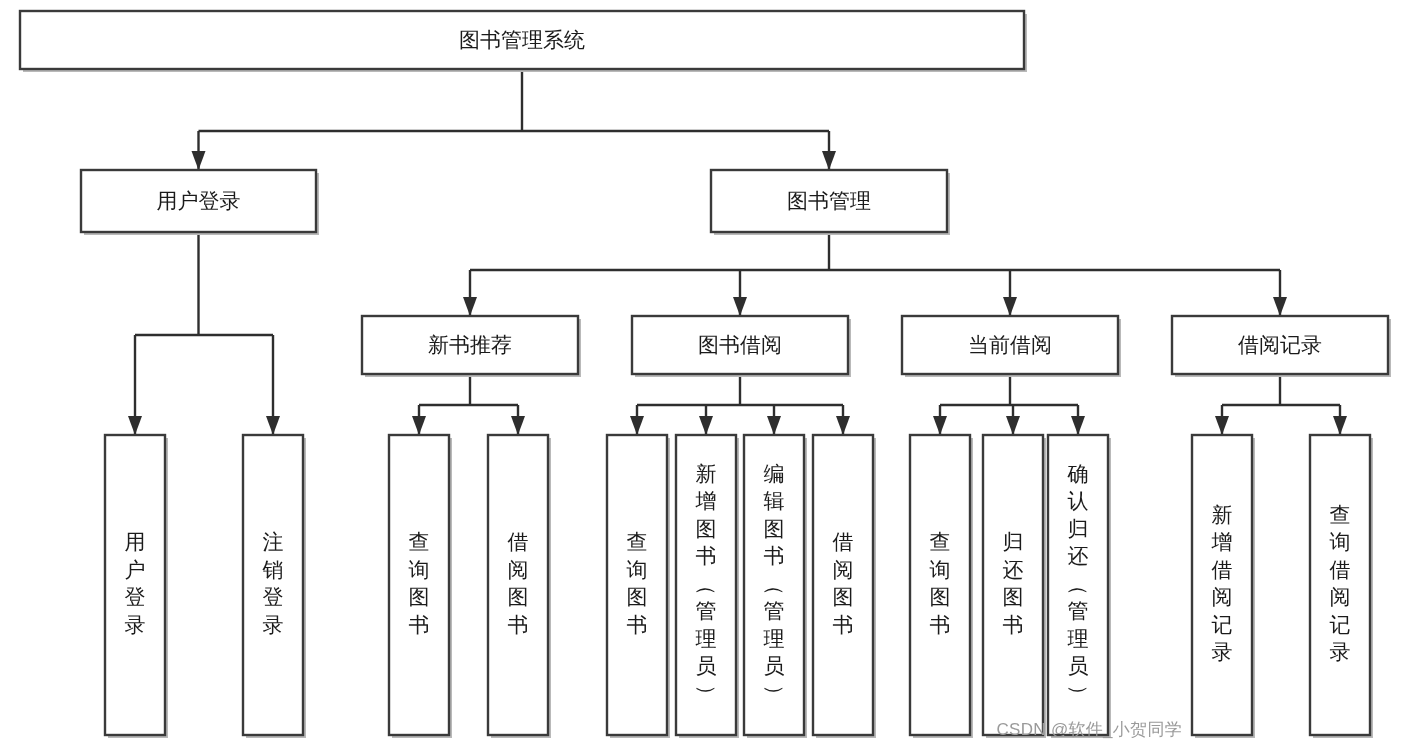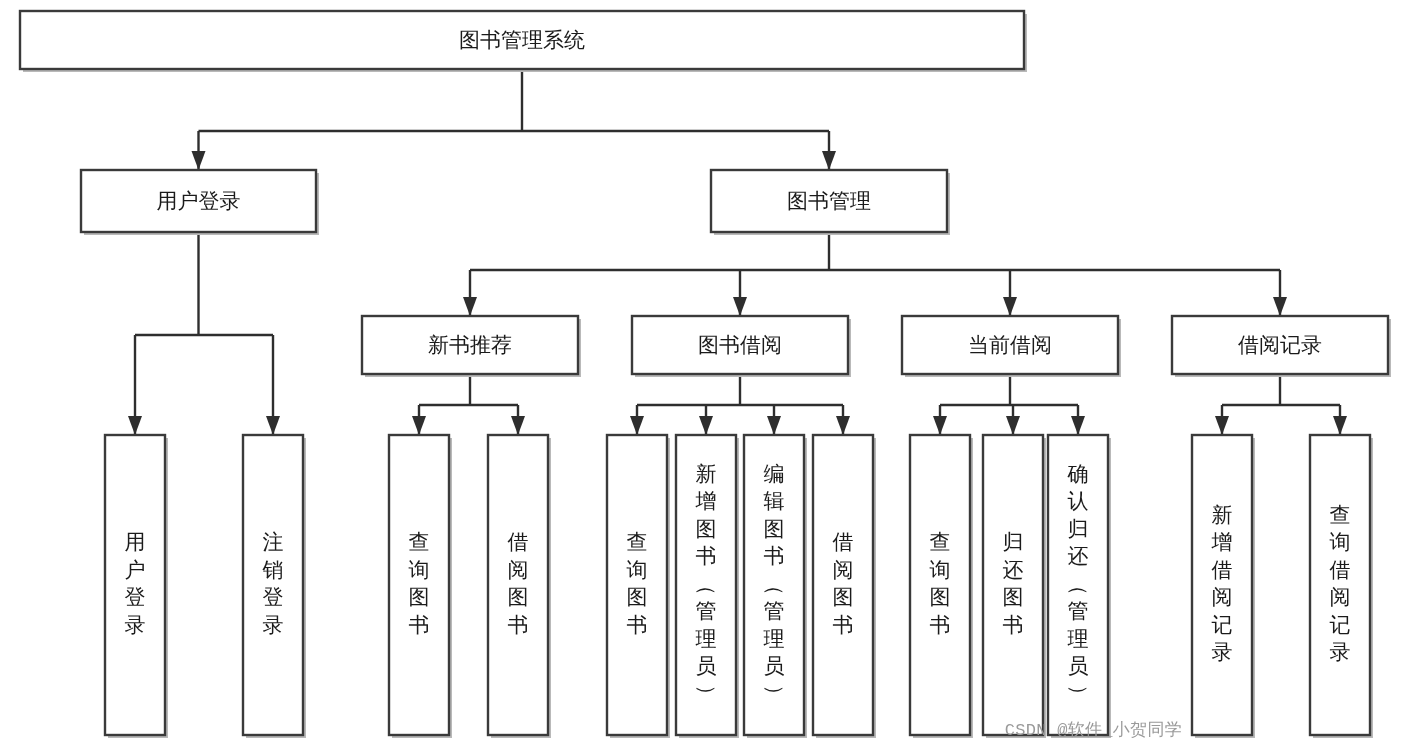--- a/index.html
+++ b/index.html
@@ -22,21 +22,21 @@
     text-anchor:middle;dominant-baseline:middle;
     white-space:pre;
   }
   .node-label-v{
     font-family:"Liberation Sans","DejaVu Sans",sans-serif;
     font-size:21px;fill:#1b1b1b;
     text-anchor:middle;
   }
   .watermark{
     position:absolute;right:8px;bottom:6px;
-    font-family:Liberation Mono, monospace;
+    font-family:Liberation Sans, sans-serif;
     font-size:17px;color:#9a9a9a;letter-spacing:.3px;
     user-select:none;pointer-events:none;white-space:nowrap;
   }
 </style>
 </head>
 <body>
 
 <div id="diagram-root">
   <svg id="tree-svg" viewBox="0 0 1405 747" xmlns="http://www.w3.org/2000/svg">
     <g id="connectors">

